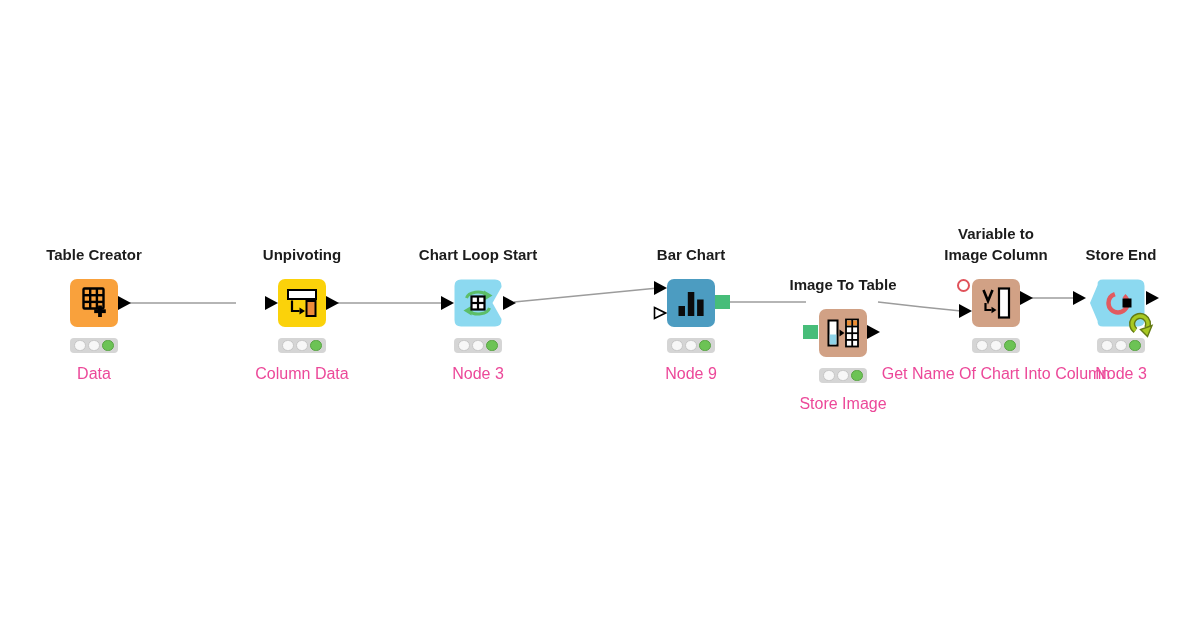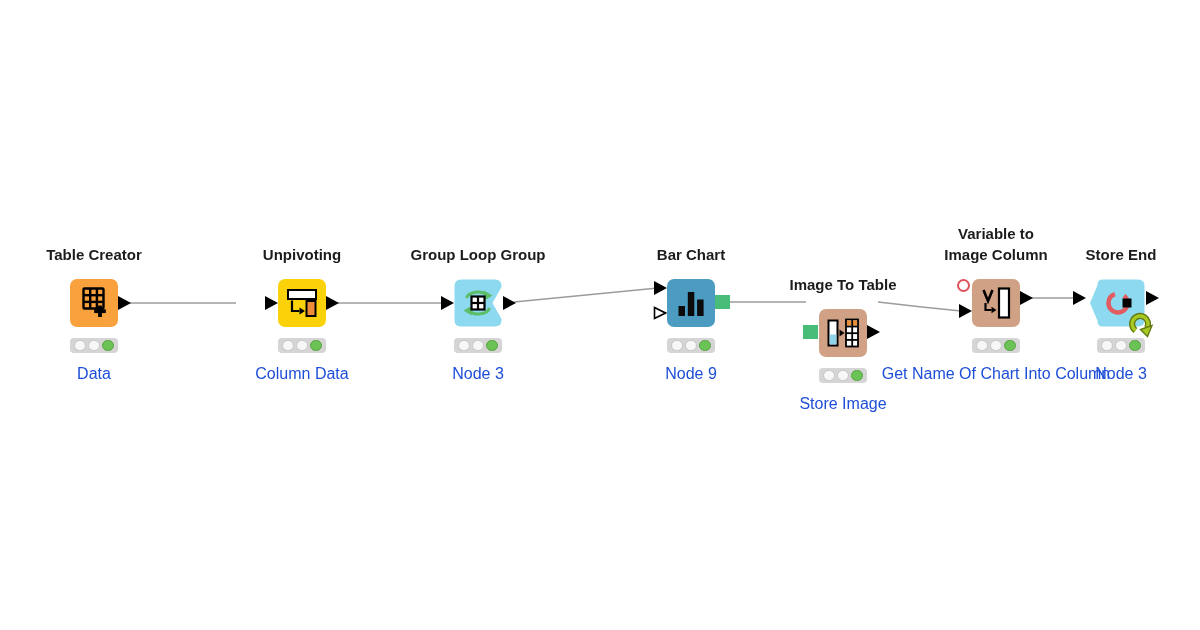--- a/index.html
+++ b/index.html
@@ -4,21 +4,21 @@
 <style>
   html,body{margin:0;padding:0;background:#fff;}
   #canvas{position:relative;width:1200px;height:630px;background:#ffffff;overflow:hidden;
           font-family:"Liberation Sans", sans-serif;}
   #wires{position:absolute;left:0;top:0;pointer-events:none;}
   .node{position:absolute;width:48px;height:48px;}
   .node-icon{position:absolute;left:0;top:0;}
   .node-title{position:absolute;bottom:62px;left:50%;transform:translateX(-50%);
       font-weight:700;font-size:15px;line-height:21px;white-space:nowrap;text-align:center;color:#1c1c1c;}
   .node-label{position:absolute;top:86px;left:50%;transform:translateX(-50%);
-      font-size:16px;line-height:18px;white-space:nowrap;color:#1d4ed8;text-align:right;}
+      font-size:16px;line-height:18px;white-space:nowrap;color:#ec4899;text-align:right;}
   .traffic{position:absolute;top:59px;left:50%;transform:translateX(-50%);
       width:48px;height:15px;background:#d5d5d5;border-radius:4px;
       display:flex;align-items:center;justify-content:center;gap:2.5px;}
   .dot{width:11.5px;height:11.5px;border-radius:50%;background:#f7f7f7;
       border:1px solid #c6c6c6;box-sizing:border-box;}
   .dot.on{background:#6cc355;border-color:#58a443;}
   .tri{position:absolute;width:0;height:0;
       border-top:7px solid transparent;border-bottom:7px solid transparent;
       border-left:13px solid #000;}
   .port-square{position:absolute;width:15px;height:14px;background:#47bd79;}
@@ -80,21 +80,21 @@
     <div class="tri" style="left:48px;top:17px;"></div>
     <div class="traffic">
       <span class="dot"></span>
       <span class="dot"></span>
       <span class="dot on"></span>
     </div>
     <div class="node-label">Column Data</div>
   </div>
 
   <div class="node" style="left:454px;top:279px;">
-    <div class="node-title">Group Loop Group</div>
+    <div class="node-title">Chart Loop Start</div>
     <svg class="node-icon" width="49" height="48" viewBox="0 0 49 48">
       <path d="M7 0.5 H41 Q47.5 0.5 47.5 7 L47.5 8 L38.5 24 L47.5 40 L47.5 41 Q47.5 47.5 41 47.5 H7 Q0.5 47.5 0.5 41 V7 Q0.5 0.5 7 0.5 Z" fill="#8CD9F0"></path>
       <g stroke="#5CBE68" stroke-width="3" fill="none">
         <path d="M12.5 19 A 11.5 7.5 0 0 1 33 16"></path>
         <path d="M35.5 29 A 11.5 7.5 0 0 1 15 32"></path>
       </g>
       <polygon points="30,11.5 38.5,16.5 30.5,21.5" fill="#5CBE68"></polygon>
       <polygon points="18,26.5 9.5,31.5 17.5,36.5" fill="#5CBE68"></polygon>
       <rect x="17.5" y="17.5" width="13" height="13" fill="#fff" stroke="#000" stroke-width="2.2"></rect>
       <line x1="24" y1="17.5" x2="24" y2="30.5" stroke="#000" stroke-width="2.2"></line>

